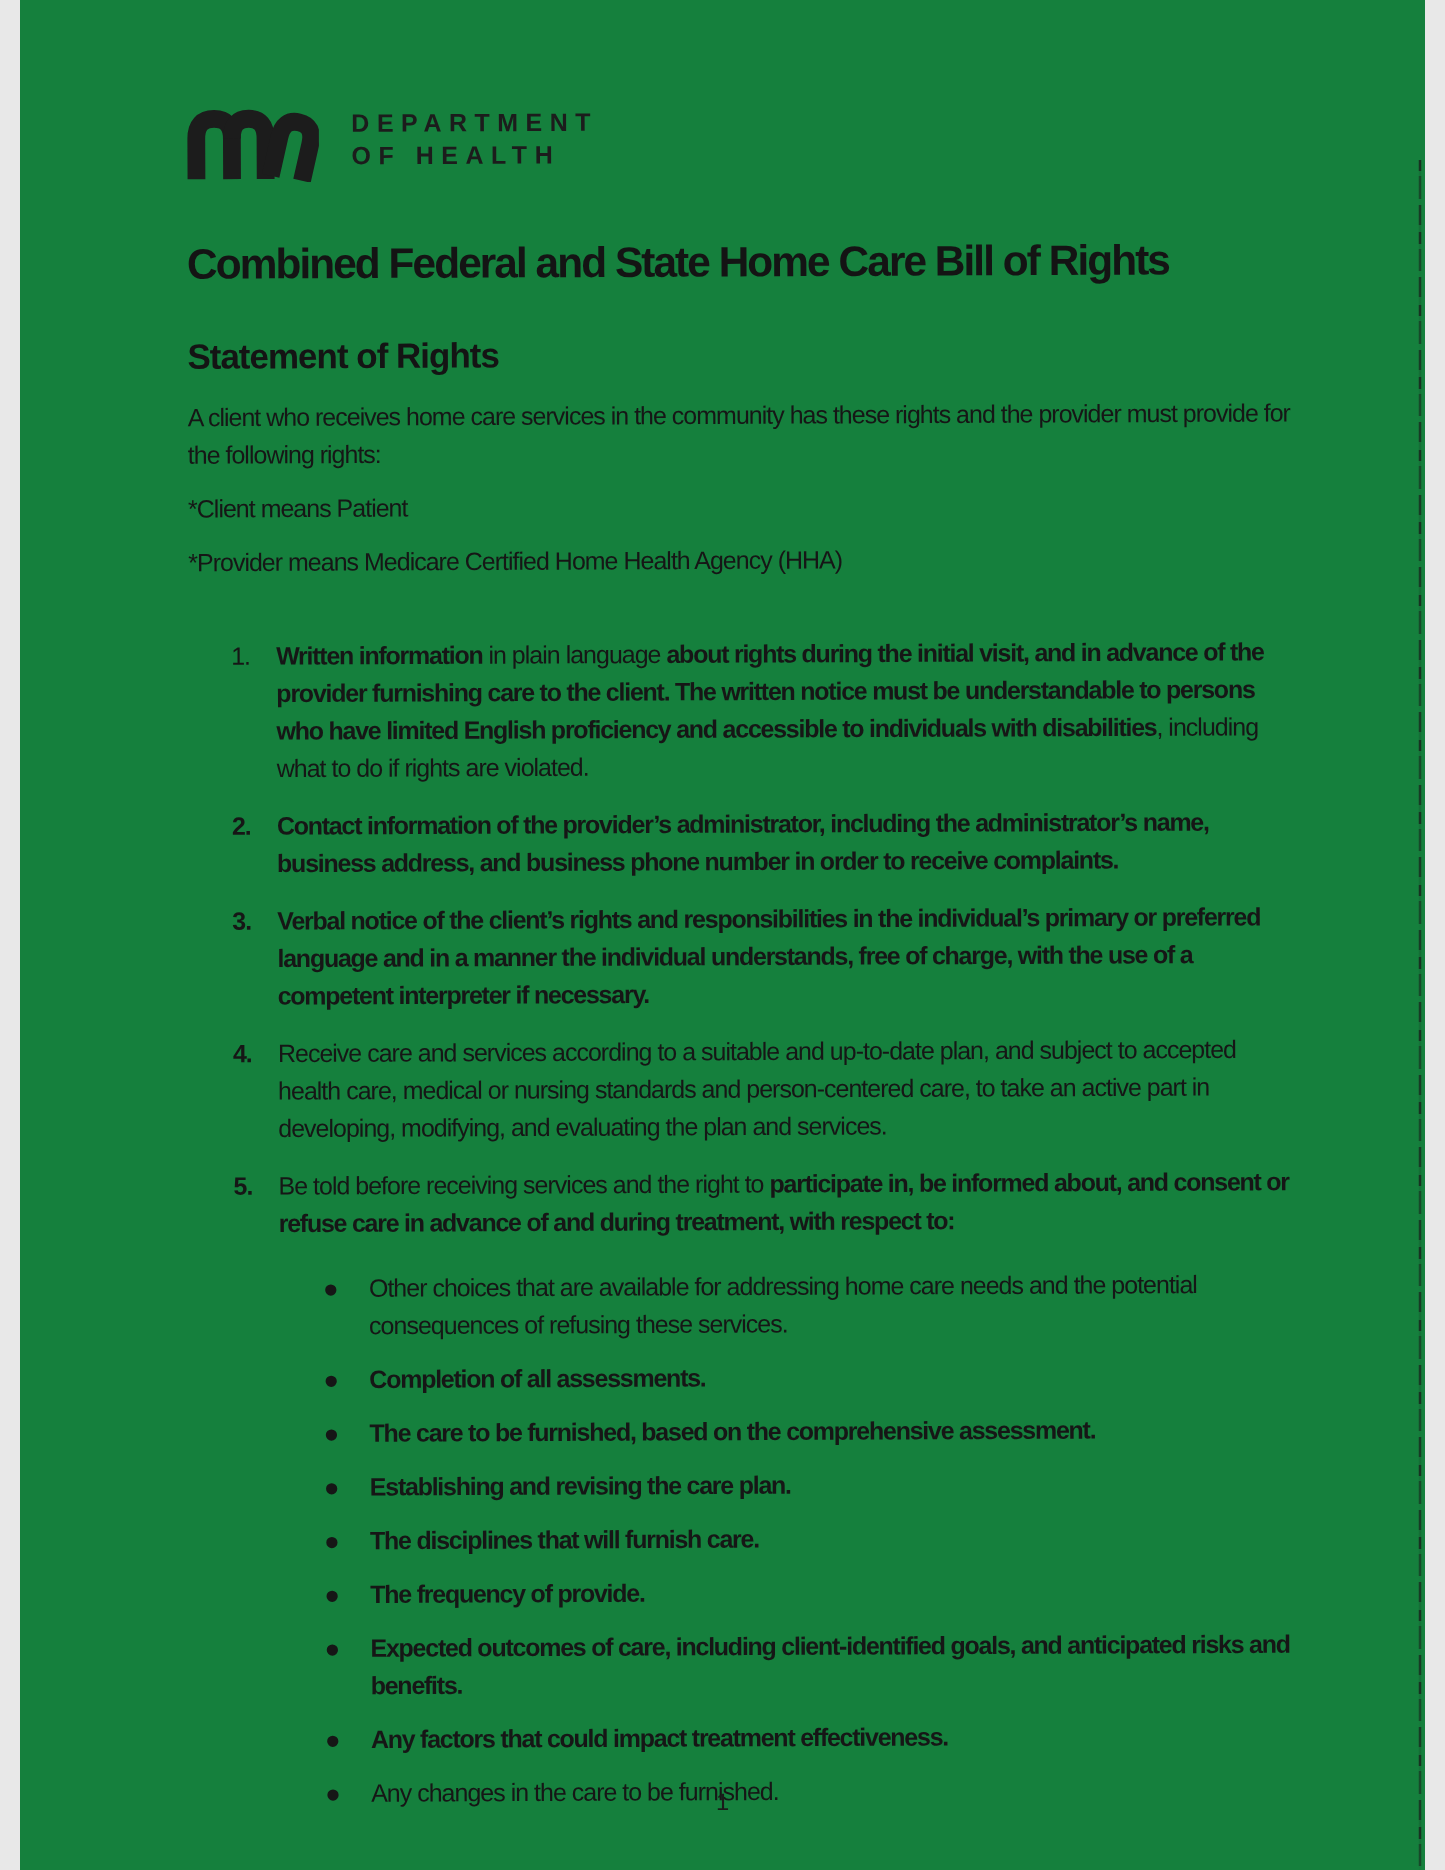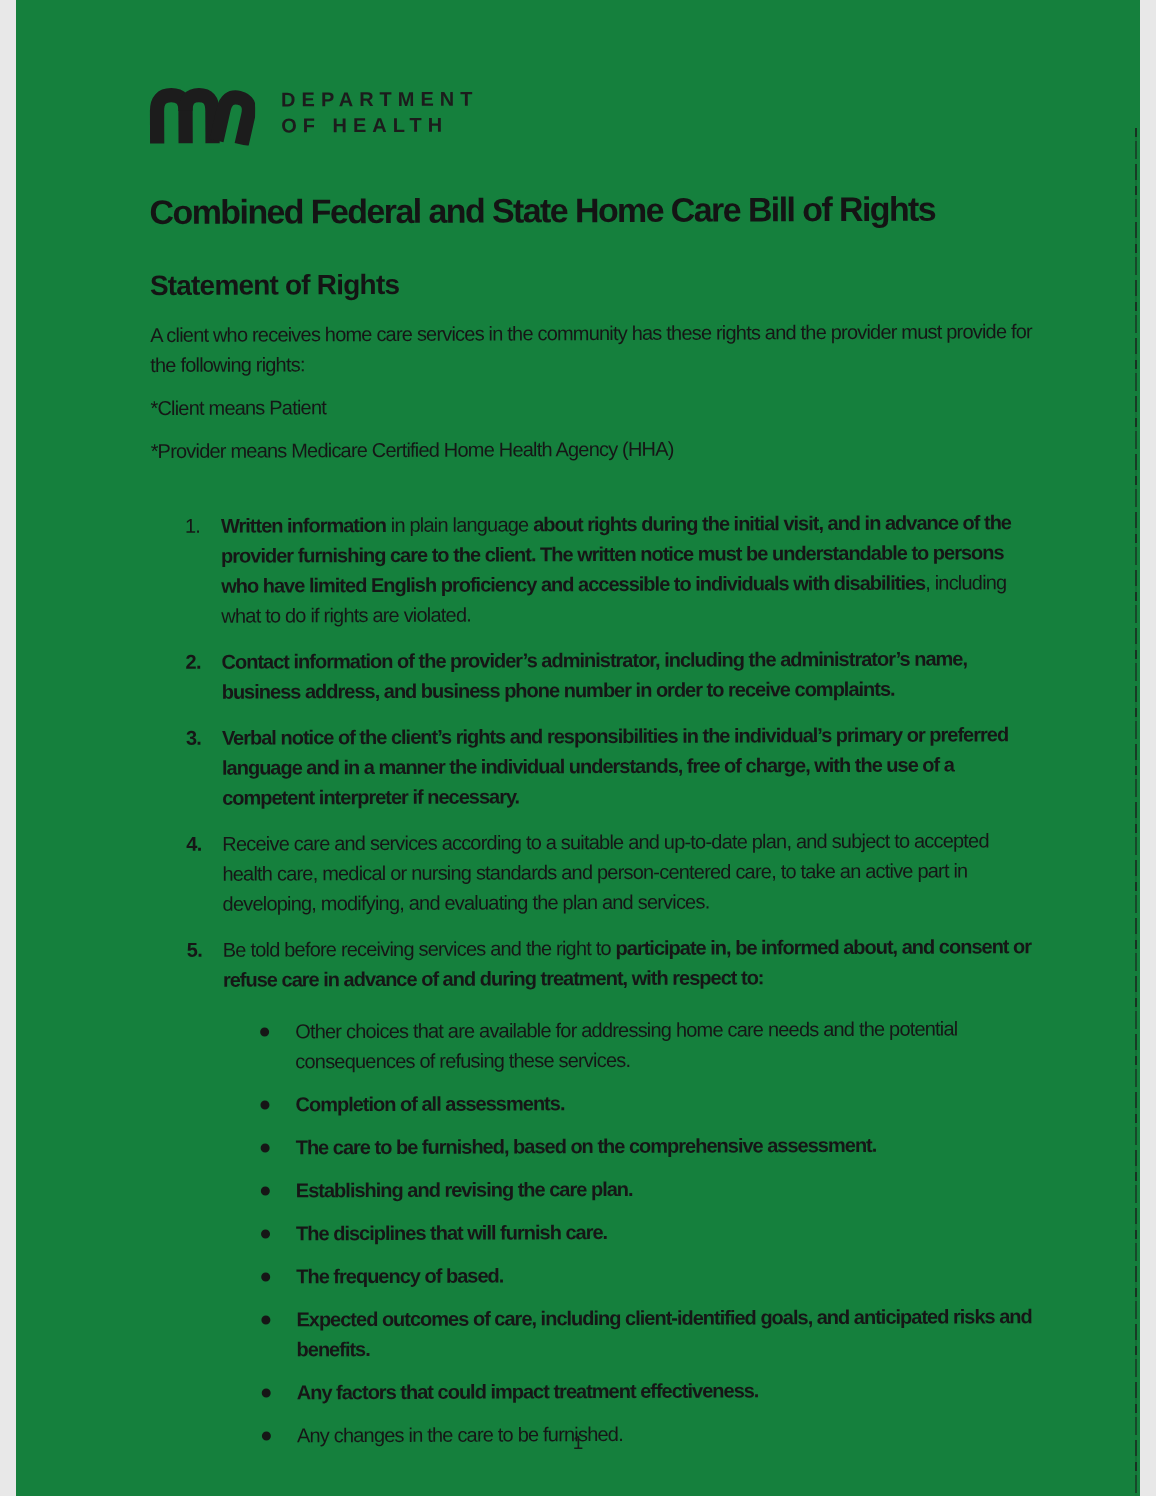--- a/index.html
+++ b/index.html
@@ -221,21 +221,21 @@
         <div class="bitem">
           <span class="bdot"></span>
           <div class="btext"><span class="b">Establishing and revising the care plan.</span></div>
         </div>
         <div class="bitem">
           <span class="bdot"></span>
           <div class="btext"><span class="b">The disciplines that will furnish care.</span></div>
         </div>
         <div class="bitem">
           <span class="bdot"></span>
-          <div class="btext"><span class="b">The frequency of based.</span></div>
+          <div class="btext"><span class="b">The frequency of provide.</span></div>
         </div>
         <div class="bitem">
           <span class="bdot"></span>
           <div class="btext"><span class="b">Expected outcomes of care, including client-identified goals, and anticipated risks and benefits.</span></div>
         </div>
         <div class="bitem">
           <span class="bdot"></span>
           <div class="btext"><span class="b">Any factors that could impact treatment effectiveness.</span></div>
         </div>
         <div class="bitem">

